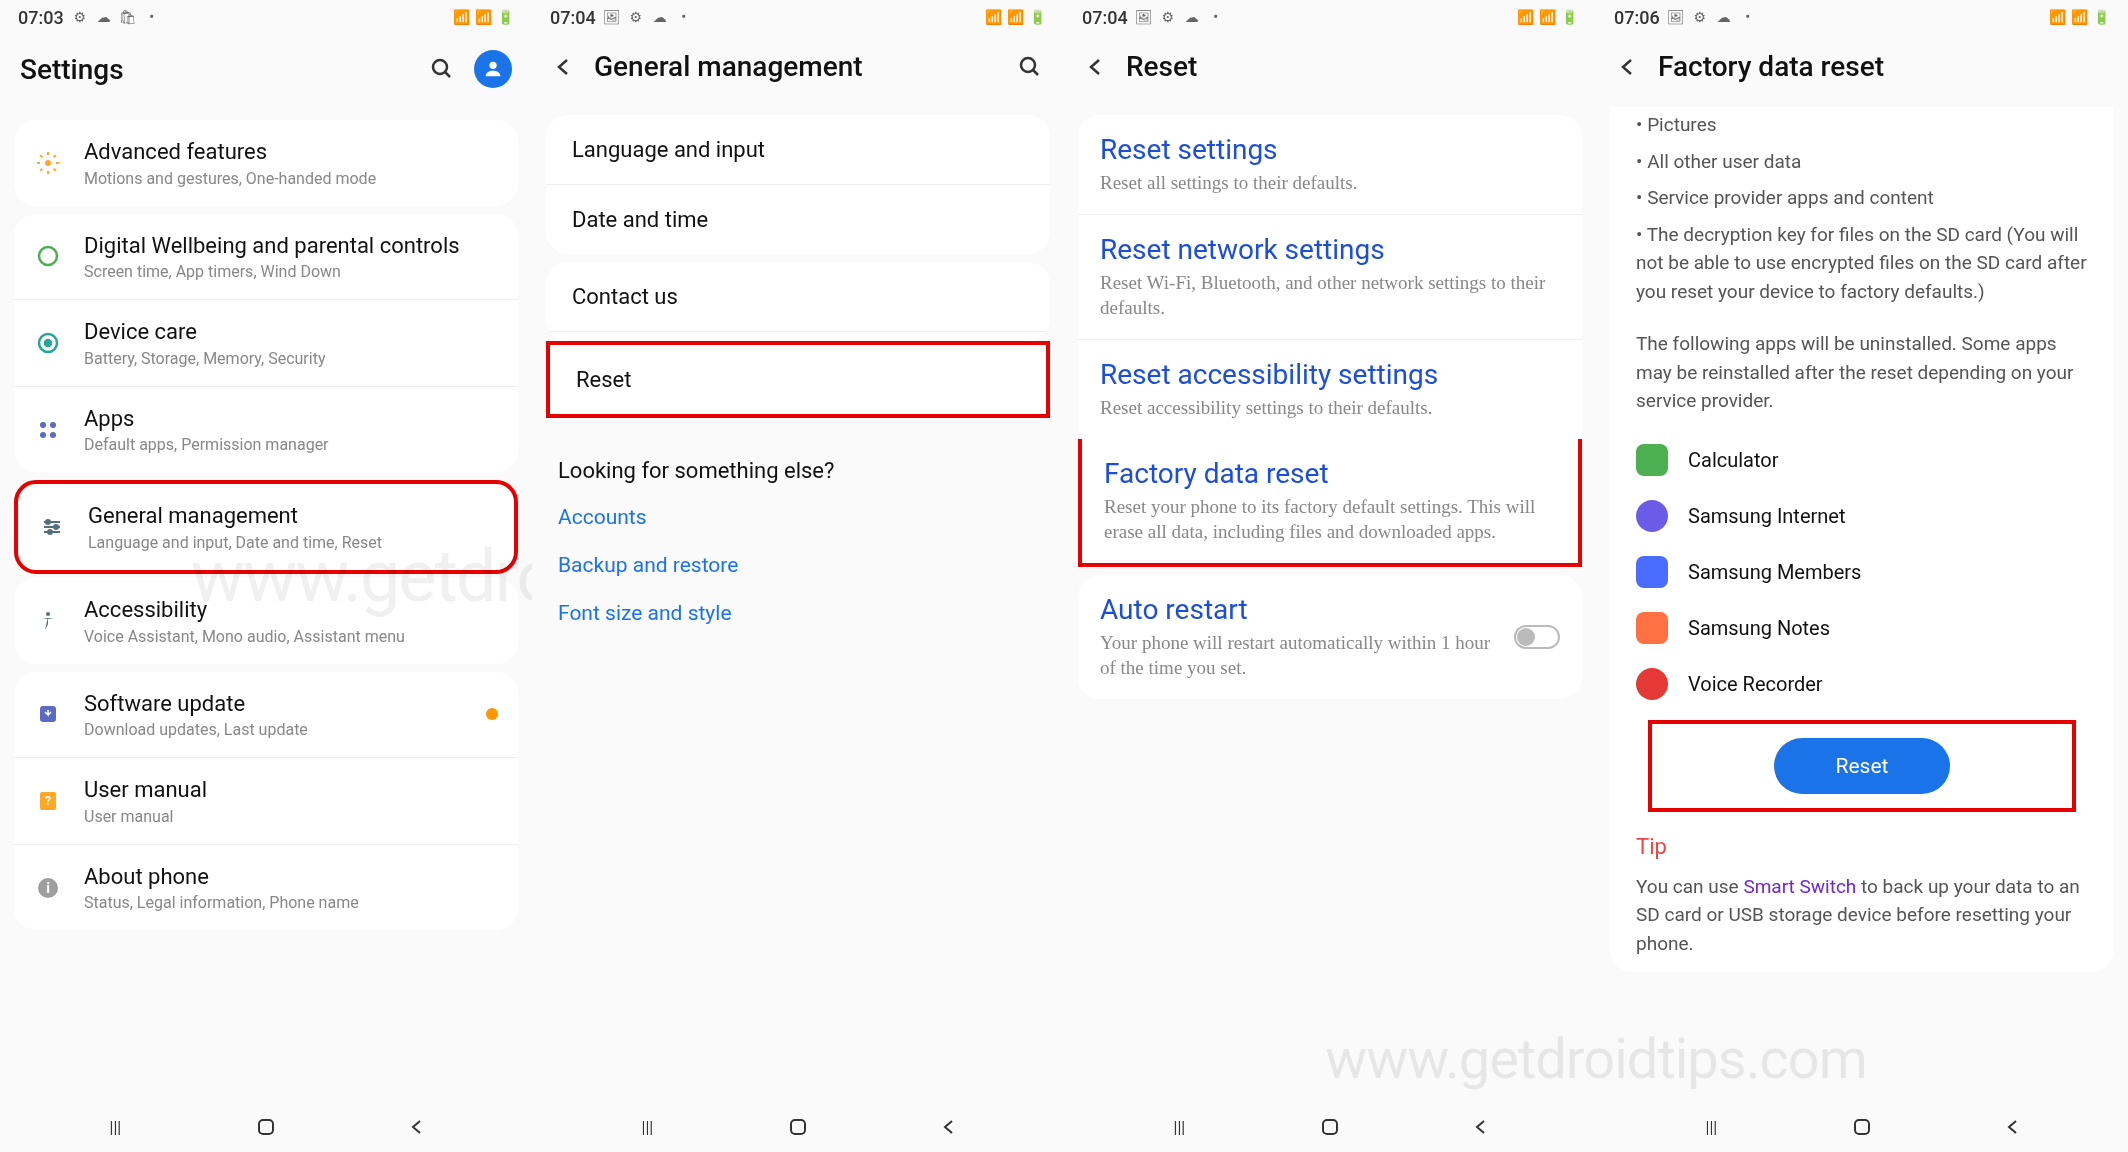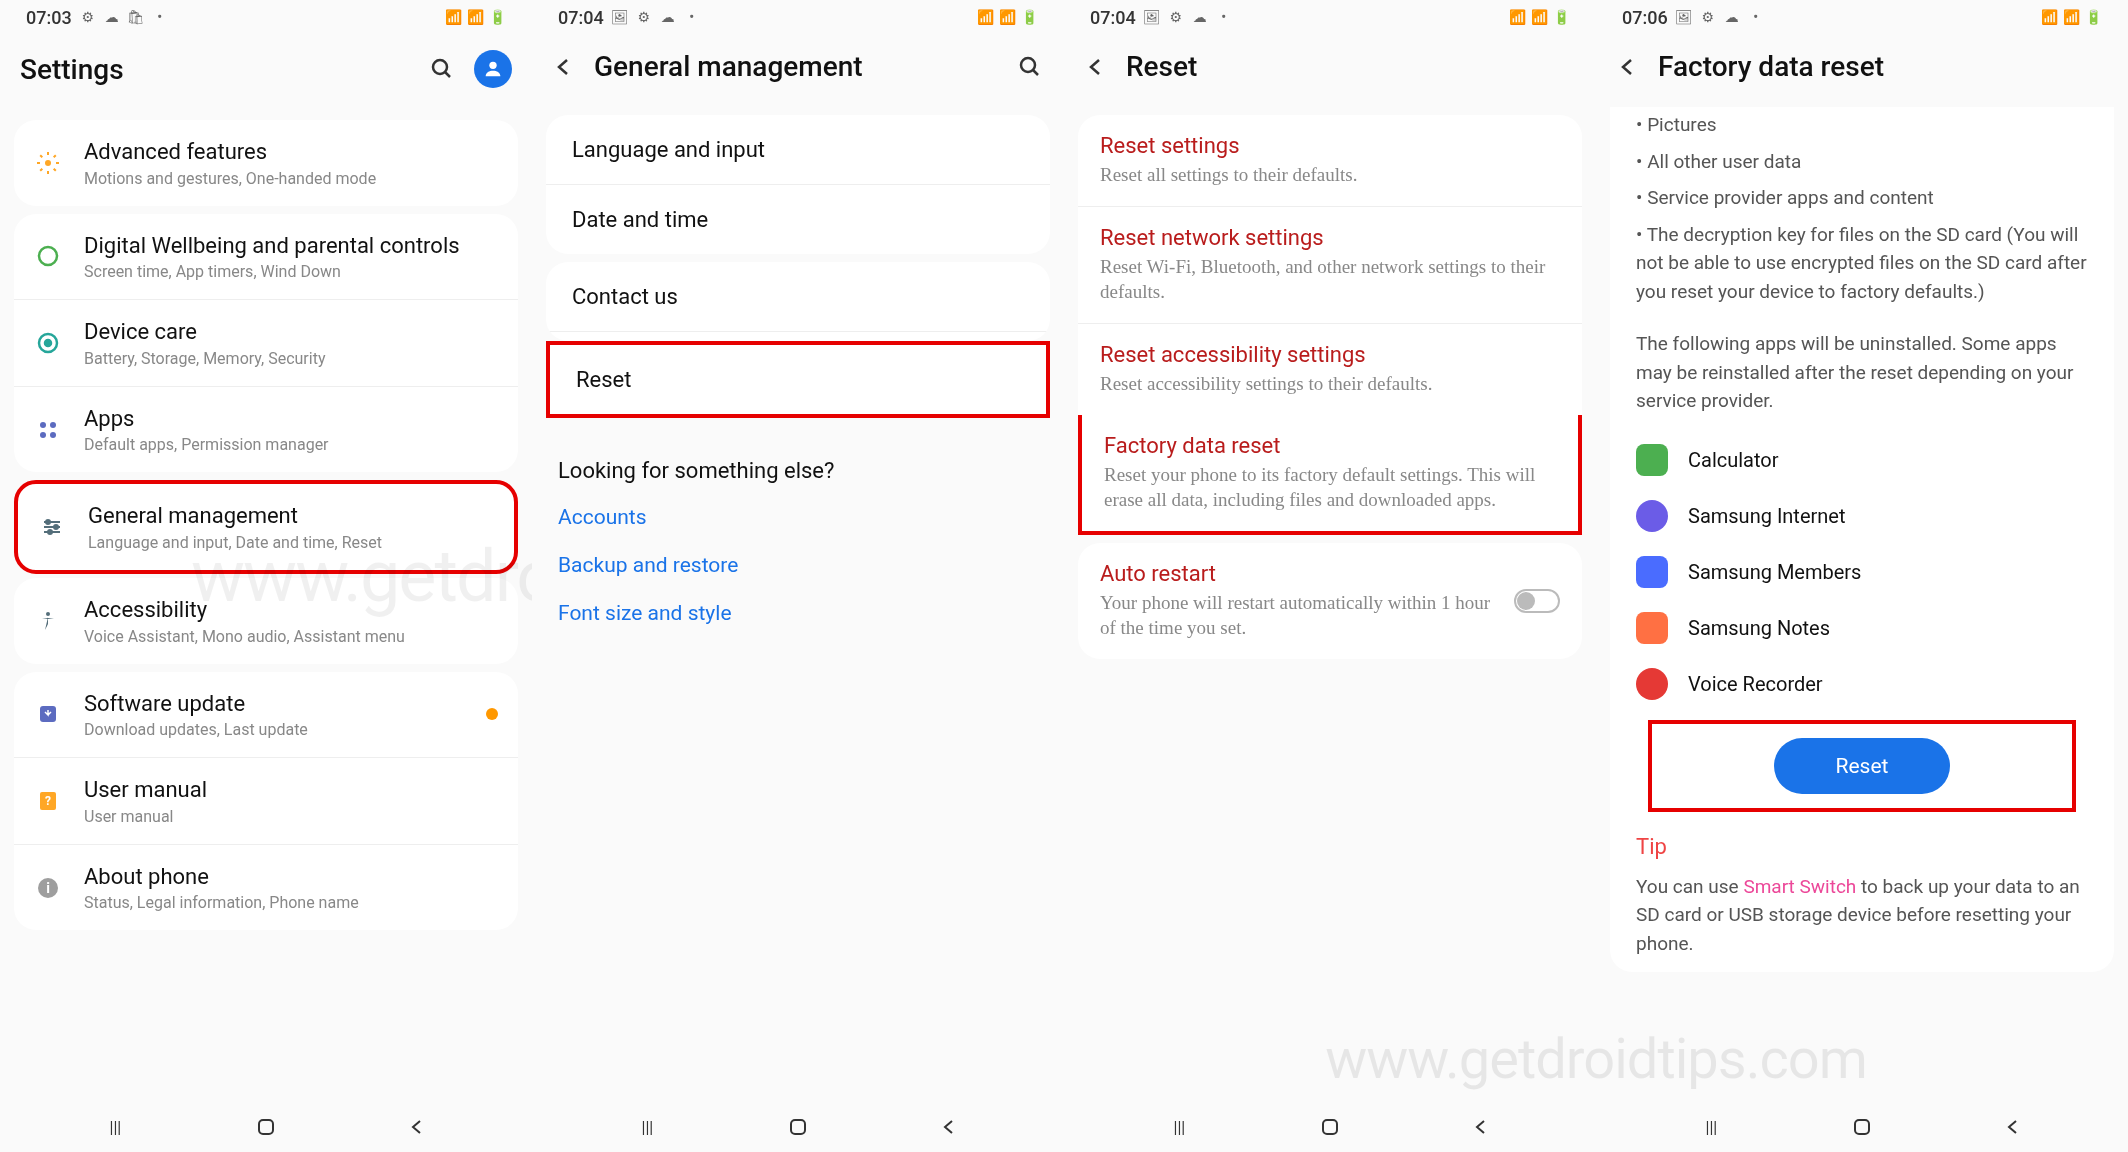--- a/index.html
+++ b/index.html
@@ -1,18 +1,18 @@
 <!DOCTYPE html>
 <html><head>
 <meta charset="utf-8">
 <style>
 * { margin: 0; padding: 0; box-sizing: border-box; font-family: -apple-system, BlinkMacSystemFont, 'Segoe UI', Roboto, sans-serif; }
 body { background: #f0f0f0; display: flex; width: 2128px; height: 1152px; }
 .screen { width: 532px; height: 1152px; background: #fafafa; position: relative; display: flex; flex-direction: column; }
-.status-bar { height: 34px; display: flex; justify-content: space-between; align-items: center; padding: 0 26px; font-size: 18px; font-weight: 500; color: #333; }
+.status-bar { height: 34px; display: flex; justify-content: space-between; align-items: center; padding: 0 18px; font-size: 18px; font-weight: 500; color: #333; }
 .status-left { display: flex; align-items: center; gap: 8px; }
 .status-right { display: flex; align-items: center; gap: 6px; }
 .status-icon { width: 16px; height: 16px; display: inline-flex; align-items: center; justify-content: center; font-size: 14px; color: #666; }
 .header { display: flex; align-items: center; padding: 16px 20px 24px; gap: 18px; }
 .header-back { width: 24px; height: 24px; display: flex; align-items: center; justify-content: center; color: #333; }
 .header-title { font-size: 28px; font-weight: 500; color: #111; flex: 1; }
 .header-search { width: 28px; height: 28px; display: flex; align-items: center; justify-content: center; color: #333; }
 .profile-icon { width: 38px; height: 38px; border-radius: 50%; background: #1a73e8; display: flex; align-items: center; justify-content: center; color: white; }
 .card { background: white; border-radius: 22px; margin: 8px 14px; overflow: hidden; }
 .setting-item { display: flex; align-items: center; padding: 18px 20px; gap: 22px; }
@@ -21,40 +21,40 @@
 .setting-text { flex: 1; }
 .setting-title { font-size: 22px; color: #111; line-height: 1.3; }
 .setting-sub { font-size: 16px; color: #888; margin-top: 2px; }
 .highlight { border: 4px solid #e60000; }
 .simple-item { padding: 22px 26px; font-size: 22px; color: #111; }
 .simple-item + .simple-item { border-top: 1px solid #eee; }
 .section-label { padding: 22px 26px 10px; font-size: 22px; color: #111; }
 .link-item { padding: 12px 26px; font-size: 21px; color: #1a73e8; }
 .reset-item { padding: 18px 22px; }
 .reset-item + .reset-item { border-top: 1px solid #eee; }
-.reset-title { font-size: 22px; color: #b91c1c; }
+.reset-title { font-size: 28px; color: #1d4ed8; }
 .reset-sub { font-size: 19px; color: #888; margin-top: 4px; line-height: 1.35; font-family: Liberation Serif, serif; }
 .toggle { width: 46px; height: 24px; border: 2px solid #bbb; border-radius: 12px; position: relative; flex-shrink: 0; }
 .toggle::before { content: ''; width: 18px; height: 18px; border-radius: 50%; background: #bbb; position: absolute; left: 1px; top: 1px; }
 .nav-bar { height: 50px; display: flex; justify-content: space-around; align-items: center; margin-top: auto; padding: 0 40px; }
 .nav-btn { width: 24px; height: 24px; display: flex; align-items: center; justify-content: center; color: #333; }
 .badge { width: 12px; height: 12px; background: #ff9800; border-radius: 50%; }
 .content-area { flex: 1; overflow: hidden; }
 .bullet-list { padding: 0 26px 16px; }
 .bullet-item { font-size: 19px; color: #555; padding: 4px 0; line-height: 1.5; }
 .info-text { padding: 4px 26px 16px; font-size: 19px; color: #555; line-height: 1.5; }
 .app-item { display: flex; align-items: center; gap: 20px; padding: 12px 26px; }
 .app-icon { width: 32px; height: 32px; border-radius: 8px; flex-shrink: 0; }
 .app-name { font-size: 20px; color: #111; }
 .reset-btn-container { display: flex; justify-content: center; padding: 24px 0; }
 .reset-btn { background: #1a73e8; color: white; border: none; border-radius: 28px; padding: 16px 62px; font-size: 21px; cursor: pointer; }
 .tip-section { padding: 14px 26px; }
 .tip-title { font-size: 22px; color: #ef4444; margin-bottom: 14px; }
 .tip-text { font-size: 19px; color: #555; line-height: 1.5; }
-.tip-link { color: #ec4899; }
+.tip-link { color: #6d28d9; }
 .highlight-box4 { border: 4px solid #e60000; padding: 4px; margin: 0 20px; }
 .watermark { position: absolute; top: 50%; left: 50%; transform: translate(-50%, -50%); font-size: 72px; color: rgba(0,0,0,0.06); font-weight: 400; white-space: nowrap; pointer-events: none; letter-spacing: -2px; }
 .watermark2 { position: absolute; bottom: 60px; left: 50%; transform: translateX(-50%); font-size: 56px; color: rgba(0,0,0,0.08); font-weight: 400; white-space: nowrap; pointer-events: none; letter-spacing: -1px; }
 </style>
 </head>
 <body>
 
 <div class="screen">
   <div class="status-bar">
     <div class="status-left">

